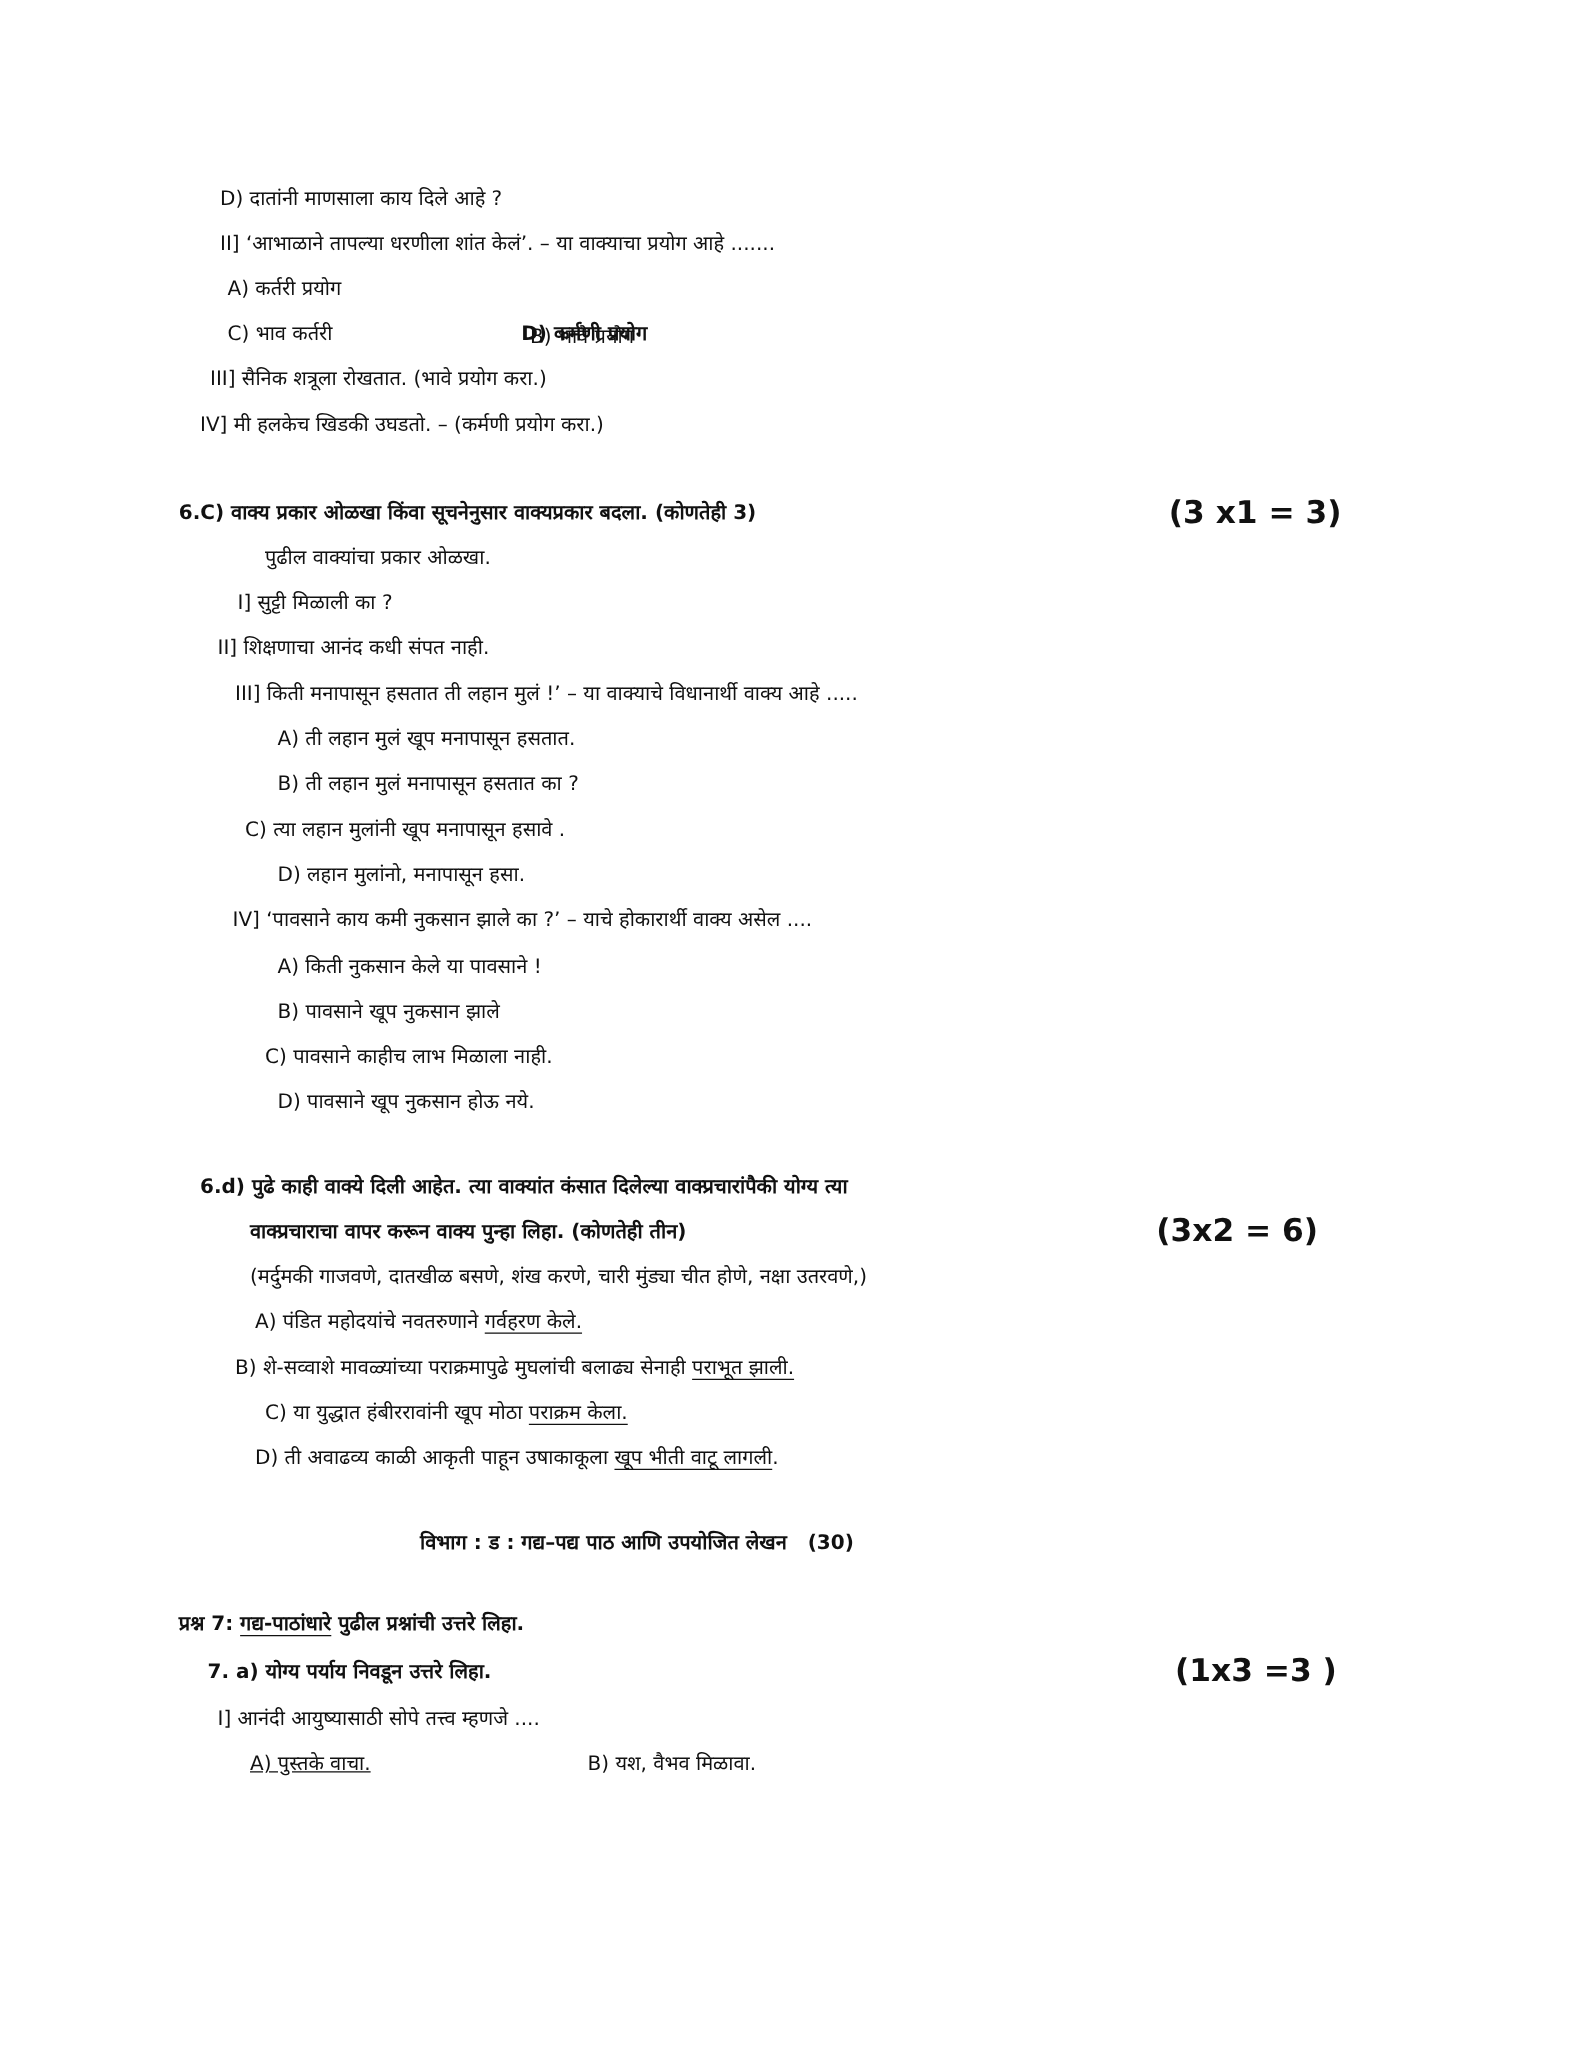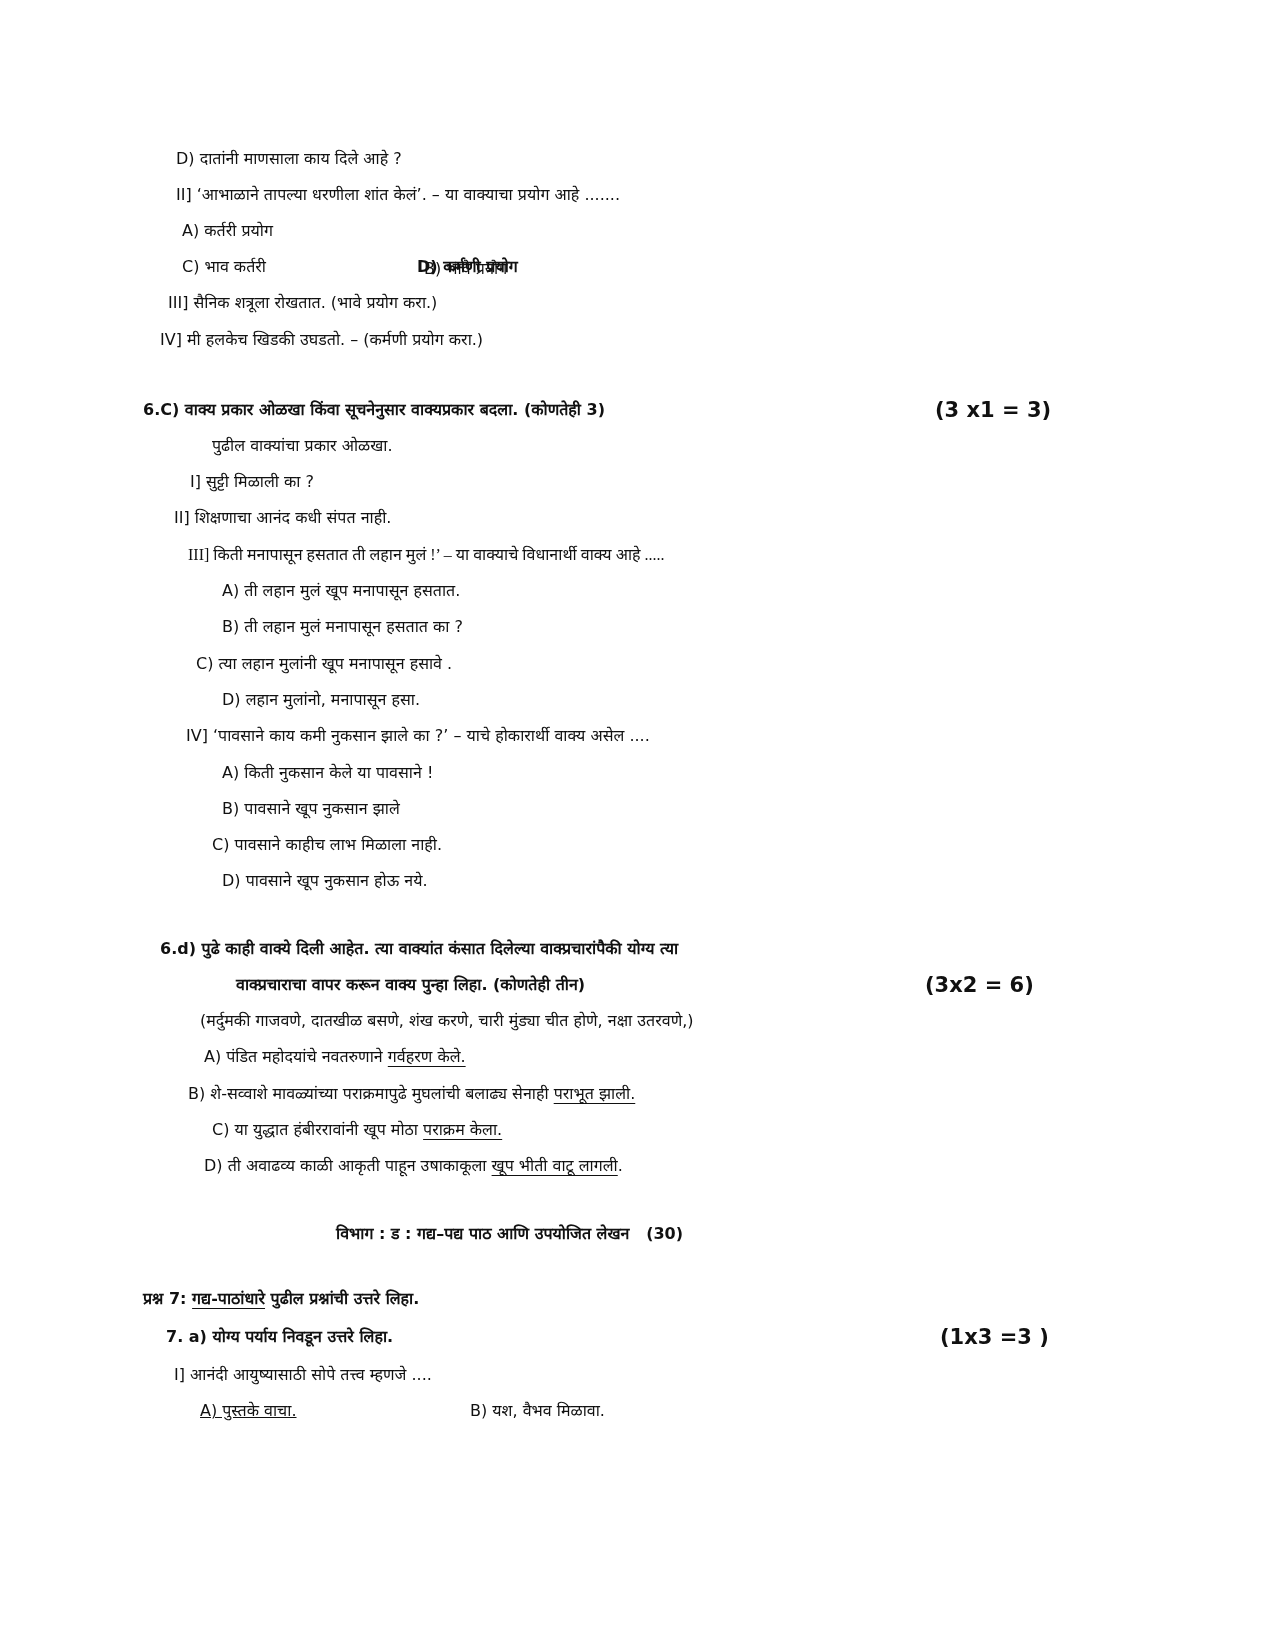--- a/index.html
+++ b/index.html
@@ -7,52 +7,52 @@
     width: 1275px; height: 1651px; position: relative; overflow: hidden;
     font-family: "DejaVu Sans", "Liberation Sans", sans-serif;
     color: #111111;
   }
   .line {
     position: absolute; white-space: nowrap;
     font-size: 16px; line-height: 28px; text-align: right;
   }
   .bold { font-weight: bold; }
   .u { text-decoration: underline; text-underline-offset: 4px; }
-  .marks { position: absolute; white-space: nowrap; font-size: 21px; line-height: 28px; font-weight: bold; }
+  .marks { position: absolute; white-space: nowrap; font-size: 25px; line-height: 28px; font-weight: bold; }
 </style>
 </head>
 <body>
 
 <div class="line" style="left:176px;top:145px;">D) दातांनी माणसाला काय दिले आहे ?</div>
 <div class="line" style="left:176px;top:181px;">II] ‘आभाळाने तापल्या धरणीला शांत केलं’. – या वाक्याचा प्रयोग आहे .......</div>
 <div class="line" style="left:182px;top:217px;">A) कर्तरी प्रयोग</div>
 <div class="line" style="left:424px;top:217px;margin-top:38px;">B) भावे प्रयोग</div>
 <div class="line" style="left:182px;top:253px;">C) भाव कर्तरी</div>
 <div class="line" style="left:417px;top:253px;font-weight:bold;">D) कर्मणी प्रयोग</div>
 <div class="line" style="left:168px;top:289px;">III] सैनिक शत्रूला रोखतात.  (भावे प्रयोग करा.)</div>
 <div class="line" style="left:160px;top:326px;">IV] मी हलकेच खिडकी उघडतो. –  (कर्मणी प्रयोग करा.)</div>
 
 <div class="line bold" style="left:143px;top:396px;">6.C)  वाक्य प्रकार ओळखा किंवा सूचनेनुसार वाक्यप्रकार बदला. (कोणतेही 3)</div>
 <div class="marks" style="left:935px;top:396px;">(3 x1 = 3)</div>
 <div class="line" style="left:212px;top:432px;">पुढील वाक्यांचा प्रकार ओळखा.</div>
 <div class="line" style="left:190px;top:468px;">I] सुट्टी मिळाली का ?</div>
 <div class="line" style="left:174px;top:504px;">II] शिक्षणाचा आनंद कधी संपत नाही.</div>
-<div class="line" style="left:188px;top:541px;font-family:Liberation Serif, serif;">III] किती मनापासून हसतात ती लहान मुलं !’ – या वाक्याचे विधानार्थी वाक्य आहे .....</div>
+<div class="line" style="left:188px;top:541px;">III] किती मनापासून हसतात ती लहान मुलं !’ – या वाक्याचे विधानार्थी वाक्य आहे .....</div>
 <div class="line" style="left:222px;top:577px;">A) ती लहान मुलं खूप मनापासून हसतात.</div>
 <div class="line" style="left:222px;top:613px;">B) ती लहान मुलं मनापासून हसतात का ?</div>
 <div class="line" style="left:196px;top:650px;">C) त्या लहान मुलांनी खूप मनापासून हसावे .</div>
 <div class="line" style="left:222px;top:686px;">D) लहान मुलांनो, मनापासून हसा.</div>
 <div class="line" style="left:186px;top:722px;">IV] ‘पावसाने काय कमी नुकसान झाले का ?’ – याचे होकारार्थी वाक्य असेल ....</div>
 <div class="line" style="left:222px;top:759px;">A) किती नुकसान केले या पावसाने !</div>
 <div class="line" style="left:222px;top:795px;">B) पावसाने खूप नुकसान झाले</div>
 <div class="line" style="left:212px;top:831px;">C) पावसाने काहीच लाभ मिळाला नाही.</div>
 <div class="line" style="left:222px;top:867px;">D) पावसाने खूप नुकसान होऊ नये.</div>
 
 <div class="line bold" style="left:160px;top:935px;">6.d) पुढे काही वाक्ये दिली आहेत. त्या वाक्यांत कंसात दिलेल्या वाक्प्रचारांपैकी योग्य त्या</div>
-<div class="line bold" style="left:200px;top:971px;margin-left:36px;">वाक्प्रचाराचा वापर करून वाक्य पुन्हा लिहा. (कोणतेही तीन)</div>
+<div class="line bold" style="left:200px;top:971px;">वाक्प्रचाराचा वापर करून वाक्य पुन्हा लिहा. (कोणतेही तीन)</div>
 <div class="marks" style="left:925px;top:971px;">(3x2 = 6)</div>
 <div class="line" style="left:200px;top:1007px;">(मर्दुमकी गाजवणे, दातखीळ बसणे,  शंख करणे, चारी मुंड्या चीत होणे,  नक्षा उतरवणे,)</div>
 
 <div class="line" style="left:204px;top:1043px;">
   <span>A) पंडित महोदयांचे नवतरुणाने </span><span class="u">गर्वहरण केले.</span><span></span>
 </div>
 <div class="line" style="left:188px;top:1080px;">
   <span>B) शे-सव्वाशे मावळ्यांच्या पराक्रमापुढे मुघलांची बलाढ्य सेनाही </span><span class="u">पराभूत झाली.</span><span></span>
 </div>
 <div class="line" style="left:212px;top:1116px;">

